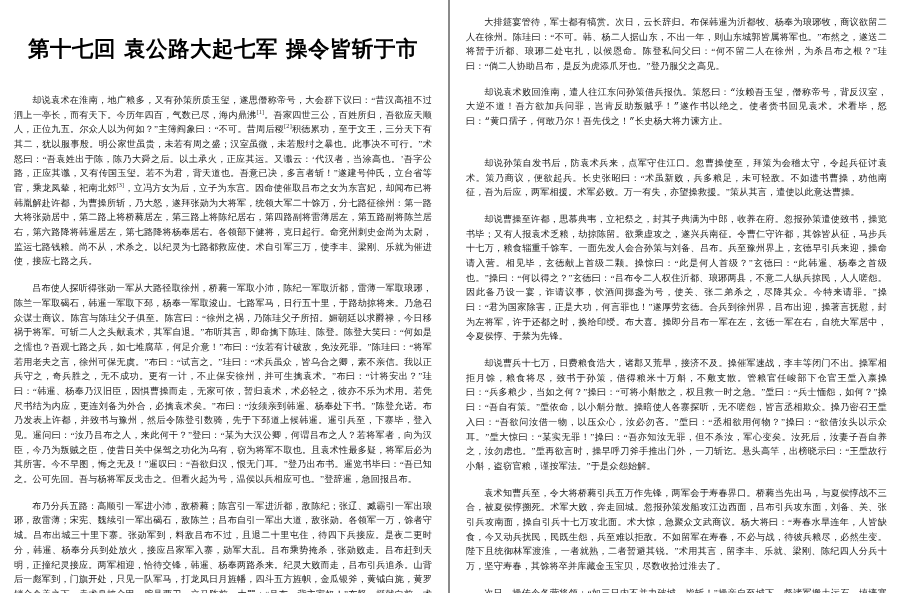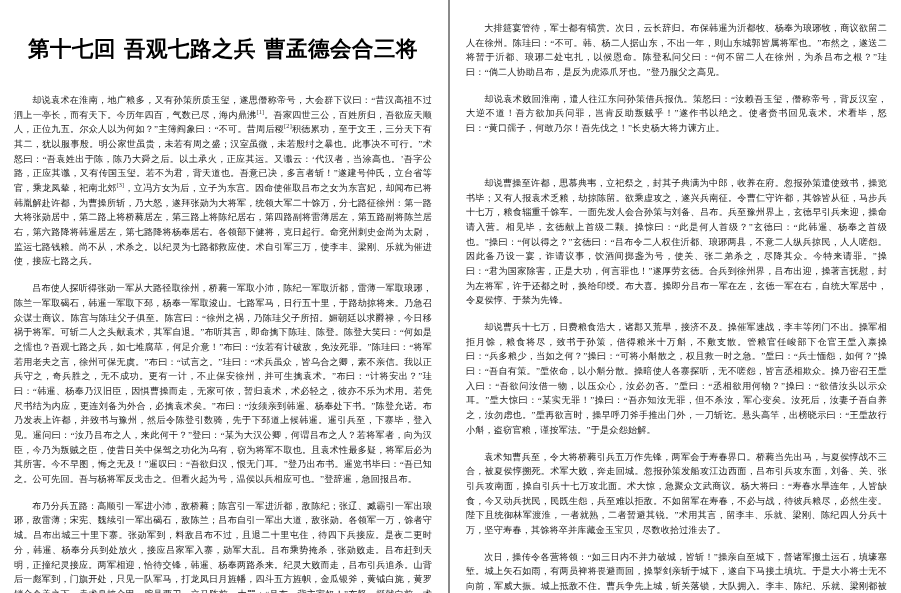--- a/index.html
+++ b/index.html
@@ -63,49 +63,51 @@
     text-indent: 2em;
     margin: 0 0 12px 0;
     letter-spacing: 0.02em;
     word-break: break-all;
     color: #1a1a1a;
   }
   .col-left .para.first {
     margin-top: 30px;
   }
   .col-right .para.first {
-    margin-top: 21px;
+    margin-top: 15px;
   }
   .para.gap-lg {
-    margin-bottom: 40px;
+    margin-bottom: 26px;
+    font-family: Liberation Mono, monospace;
   }
   sup.fn {
     font-size: 6.2px;
     vertical-align: super;
     line-height: 0;
     color: #2a2a2a;
   }
 </style>
 </head>
 <body>
 
 <div class="page">
 
   <div class="divider"></div>
 
   <div class="col col-left">
-    <h1 class="chapter-title">第十七回 吾观七路之兵 曹孟德会合三将</h1>
+    <h1 class="chapter-title">第十七回 袁公路大起七军 操令皆斩于市</h1>
 
     <p class="para first"><span>却说袁术在淮南，地广粮多，又有孙策所质玉玺，遂思僭称帝号，大会群下议曰：“昔汉高祖不过泗上一亭长，而有天下。今历年四百，气数已尽，海内鼎沸<sup class="fn">[1]</sup>。吾家四世三公，百姓所归，吾欲应天顺人，正位九五。尔众人以为何如？”主簿阎象曰：“不可。昔周后稷<sup class="fn">[2]</sup>积德累功，至于文王，三分天下有其二，犹以服事殷。明公家世虽贵，未若有周之盛；汉室虽微，未若殷纣之暴也。此事决不可行。”术怒曰：“吾袁姓出于陈，陈乃大舜之后。以土承火，正应其运。又谶云：‘代汉者，当涂高也。’吾字公路，正应其谶，又有传国玉玺。若不为君，背天道也。吾意已决，多言者斩！”遂建号仲氏，立台省等官，乘龙凤辇，祀南北郊<sup class="fn">[3]</sup>，立冯方女为后，立子为东宫。因命使催取吕布之女为东宫妃，却闻布已将韩胤解赴许都，为曹操所斩，乃大怒，遂拜张勋为大将军，统领大军二十馀万，分七路征徐州：第一路大将张勋居中，第二路上将桥蕤居左，第三路上将陈纪居右，第四路副将雷薄居左，第五路副将陈兰居右，第六路降将韩暹居左，第七路降将杨奉居右。各领部下健将，克日起行。命兖州刺史金尚为太尉，监运七路钱粮。尚不从，术杀之。以纪灵为七路都救应使。术自引军三万，使李丰、梁刚、乐就为催进使，接应七路之兵。</span></p>
     <p class="para"><span>吕布使人探听得张勋一军从大路径取徐州，桥蕤一军取小沛，陈纪一军取沂都，雷薄一军取琅琊，陈兰一军取碣石，韩暹一军取下邳，杨奉一军取浚山。七路军马，日行五十里，于路劫掠将来。乃急召众谋士商议。陈宫与陈珪父子俱至。陈宫曰：“徐州之祸，乃陈珪父子所招。媚朝廷以求爵禄，今日移祸于将军。可斩二人之头献袁术，其军自退。”布听其言，即命擒下陈珪、陈登。陈登大笑曰：“何如是之懦也？吾观七路之兵，如七堆腐草，何足介意！”布曰：“汝若有计破敌，免汝死罪。”陈珪曰：“将军若用老夫之言，徐州可保无虞。”布曰：“试言之。”珪曰：“术兵虽众，皆乌合之卿，素不亲信。我以正兵守之，奇兵胜之，无不成功。更有一计，不止保安徐州，并可生擒袁术。”布曰：“计将安出？”珪曰：“韩暹、杨奉乃汉旧臣，因惧曹操而走，无家可依，暂归袁术，术必轻之，彼亦不乐为术用。若凭尺书结为内应，更连刘备为外合，必擒袁术矣。”布曰：“汝须亲到韩暹、杨奉处下书。”陈登允诺。布乃发表上许都，并致书与豫州，然后令陈登引数骑，先于下邳道上候韩暹。暹引兵至，下寨毕，登入见。暹问曰：“汝乃吕布之人，来此何干？”登曰：“某为大汉公卿，何谓吕布之人？若将军者，向为汉臣，今乃为叛贼之臣，使昔日关中保驾之功化为乌有，窃为将军不取也。且袁术性最多疑，将军后必为其所害。今不早图，悔之无及！”暹叹曰：“吾欲归汉，恨无门耳。”登乃出布书。暹览书毕曰：“吾已知之。公可先回。吾与杨将军反戈击之。但看火起为号，温侯以兵相应可也。”登辞暹，急回报吕布。</span></p>
     <p class="para"><span>布乃分兵五路：高顺引一军进小沛，敌桥蕤；陈宫引一军进沂都，敌陈纪；张辽、臧霸引一军出琅琊，敌雷薄；宋宪、魏续引一军出碣石，敌陈兰；吕布自引一军出大道，敌张勋。各领军一万，馀者守城。吕布出城三十里下寨。张勋军到，料敌吕布不过，且退二十里屯住，待四下兵接应。是夜二更时分，韩暹、杨奉分兵到处放火，接应吕家军入寨，勋军大乱。吕布乘势掩杀，张勋败走。吕布赶到天明，正撞纪灵接应。两军相迎，恰待交锋，韩暹、杨奉两路杀来。纪灵大败而走，吕布引兵追杀。山背后一彪军到，门旗开处，只见一队军马，打龙凤日月旌幡，四斗五方旌帜，金瓜银斧，黄钺白旄，黄罗销金伞盖之下，袁术身披金甲，腕悬两刀，立马阵前。大骂：“吕布，背主家奴！”布怒，挺戟向前。术将李丰挺枪来迎，战不三合，被布刺伤其手，丰弃枪而走。吕布麾兵冲杀，术军大乱。吕布引军杀后赶，抢夺马匹衣甲无数。袁术引着败军，走不上数里，山背后一彪军出，截住去路，当先一将乃关云长也，大叫：“反贼！还不受死！”袁术慌走，馀众四散奔逃，被云长大杀了一阵。袁术收拾败军，奔回淮南去了。吕布得胜，邀请云长并杨奉、韩暹等一行人马到徐州，</span></p>
   </div>
 
   <div class="col col-right">
     <p class="para first"><span>大排筵宴管待，军士都有犒赏。次日，云长辞归。布保韩暹为沂都牧、杨奉为琅琊牧，商议欲留二人在徐州。陈珪曰：“不可。韩、杨二人据山东，不出一年，则山东城郭皆属将军也。”布然之，遂送二将暂于沂都、琅琊二处屯扎，以候恩命。陈登私问父曰：“何不留二人在徐州，为杀吕布之根？”珪曰：“倘二人协助吕布，是反为虎添爪牙也。”登乃服父之高见。</span></p>
     <p class="para gap-lg"><span>却说袁术败回淮南，遣人往江东问孙策借兵报仇。策怒曰：“汝赖吾玉玺，僭称帝号，背反汉室，大逆不道！吾方欲加兵问罪，岂肯反助叛贼乎！”遂作书以绝之。使者赍书回见袁术。术看毕，怒曰：“黄口孺子，何敢乃尔！吾先伐之！”长史杨大将力谏方止。</span></p>
+    <p class="para"><span>却说孙策自发书后，防袁术兵来，点军守住江口。忽曹操使至，拜策为会稽太守，令起兵征讨袁术。策乃商议，便欲起兵。长史张昭曰：“术虽新败，兵多粮足，未可轻敌。不如遗书曹操，劝他南征，吾为后应，两军相援。术军必败。万一有失，亦望操救援。”策从其言，遣使以此意达曹操。</span></p>
     <p class="para"><span>却说曹操至许都，思慕典韦，立祀祭之，封其子典满为中郎，收养在府。忽报孙策遣使致书，操览书毕；又有人报袁术乏粮，劫掠陈留。欲乘虚攻之，遂兴兵南征。令曹仁守许都，其馀皆从征，马步兵十七万，粮食辎重千馀车。一面先发人会合孙策与刘备、吕布。兵至豫州界上，玄德早引兵来迎，操命请入营。相见毕，玄德献上首级二颗。操惊曰：“此是何人首级？”玄德曰：“此韩暹、杨奉之首级也。”操曰：“何以得之？”玄德曰：“吕布令二人权住沂都、琅琊两县，不意二人纵兵掠民，人人嗟怨。因此备乃设一宴，诈请议事，饮酒间掷盏为号，使关、张二弟杀之，尽降其众。今特来请罪。”操曰：“君为国家除害，正是大功，何言罪也！”遂厚劳玄德。合兵到徐州界，吕布出迎，操著言抚慰，封为左将军，许于还都之时，换给印绶。布大喜。操即分吕布一军在左，玄德一军在右，自统大军居中，令夏侯惇、于禁为先锋。</span></p>
     <p class="para"><span>却说曹兵十七万，日费粮食浩大，诸郡又荒旱，接济不及。操催军速战，李丰等闭门不出。操军相拒月馀，粮食将尽，致书于孙策，借得粮米十万斛，不敷支散。管粮官任峻部下仓官王垕入禀操曰：“兵多粮少，当如之何？”操曰：“可将小斛散之，权且救一时之急。”垕曰：“兵士愐怨，如何？”操曰：“吾自有策。”垕依命，以小斛分散。操暗使人各寨探听，无不嗟怨，皆言丞相欺众。操乃密召王垕入曰：“吾欲问汝借一物，以压众心，汝必勿吝。”垕曰：“丞相欲用何物？”操曰：“欲借汝头以示众耳。”垕大惊曰：“某实无罪！”操曰：“吾亦知汝无罪，但不杀汝，军心变矣。汝死后，汝妻子吾自养之，汝勿虑也。”垕再欲言时，操早呼刀斧手推出门外，一刀斩讫。悬头高竿，出榜晓示曰：“王垕故行小斛，盗窃官粮，谨按军法。”于是众怨始解。</span></p>
     <p class="para"><span>袁术知曹兵至，令大将桥蕤引兵五万作先锋，两军会于寿春界口。桥蕤当先出马，与夏侯惇战不三合，被夏侯惇搠死。术军大败，奔走回城。忽报孙策发船攻江边西面，吕布引兵攻东面，刘备、关、张引兵攻南面，操自引兵十七万攻北面。术大惊，急聚众文武商议。杨大将曰：“寿春水旱连年，人皆缺食，今又动兵扰民，民既生怨，兵至难以拒敌。不如留军在寿春，不必与战，待彼兵粮尽，必然生变。陛下且统御林军渡淮，一者就熟，二者暂避其锐。”术用其言，留李丰、乐就、梁刚、陈纪四人分兵十万，坚守寿春，其馀将卒并库藏金玉宝贝，尽数收拾过淮去了。</span></p>
     <p class="para"><span>次日，操传令各营将领：“如三日内不并力破城，皆斩！”操亲自至城下，督诸军搬土运石，填壕塞堑。城上矢石如雨，有两员裨将畏避而回，操掣剑亲斩于城下，遂自下马接土填坑。于是大小将士无不向前，军威大振。城上抵敌不住。曹兵争先上城，斩关落锁，大队拥入。李丰、陈纪、乐就、梁刚都被生擒，操令皆斩于市。焚烧伪造宫室殿宇一应犯禁之</span></p>
   </div>
 
 </div>
 
 </body></html>

